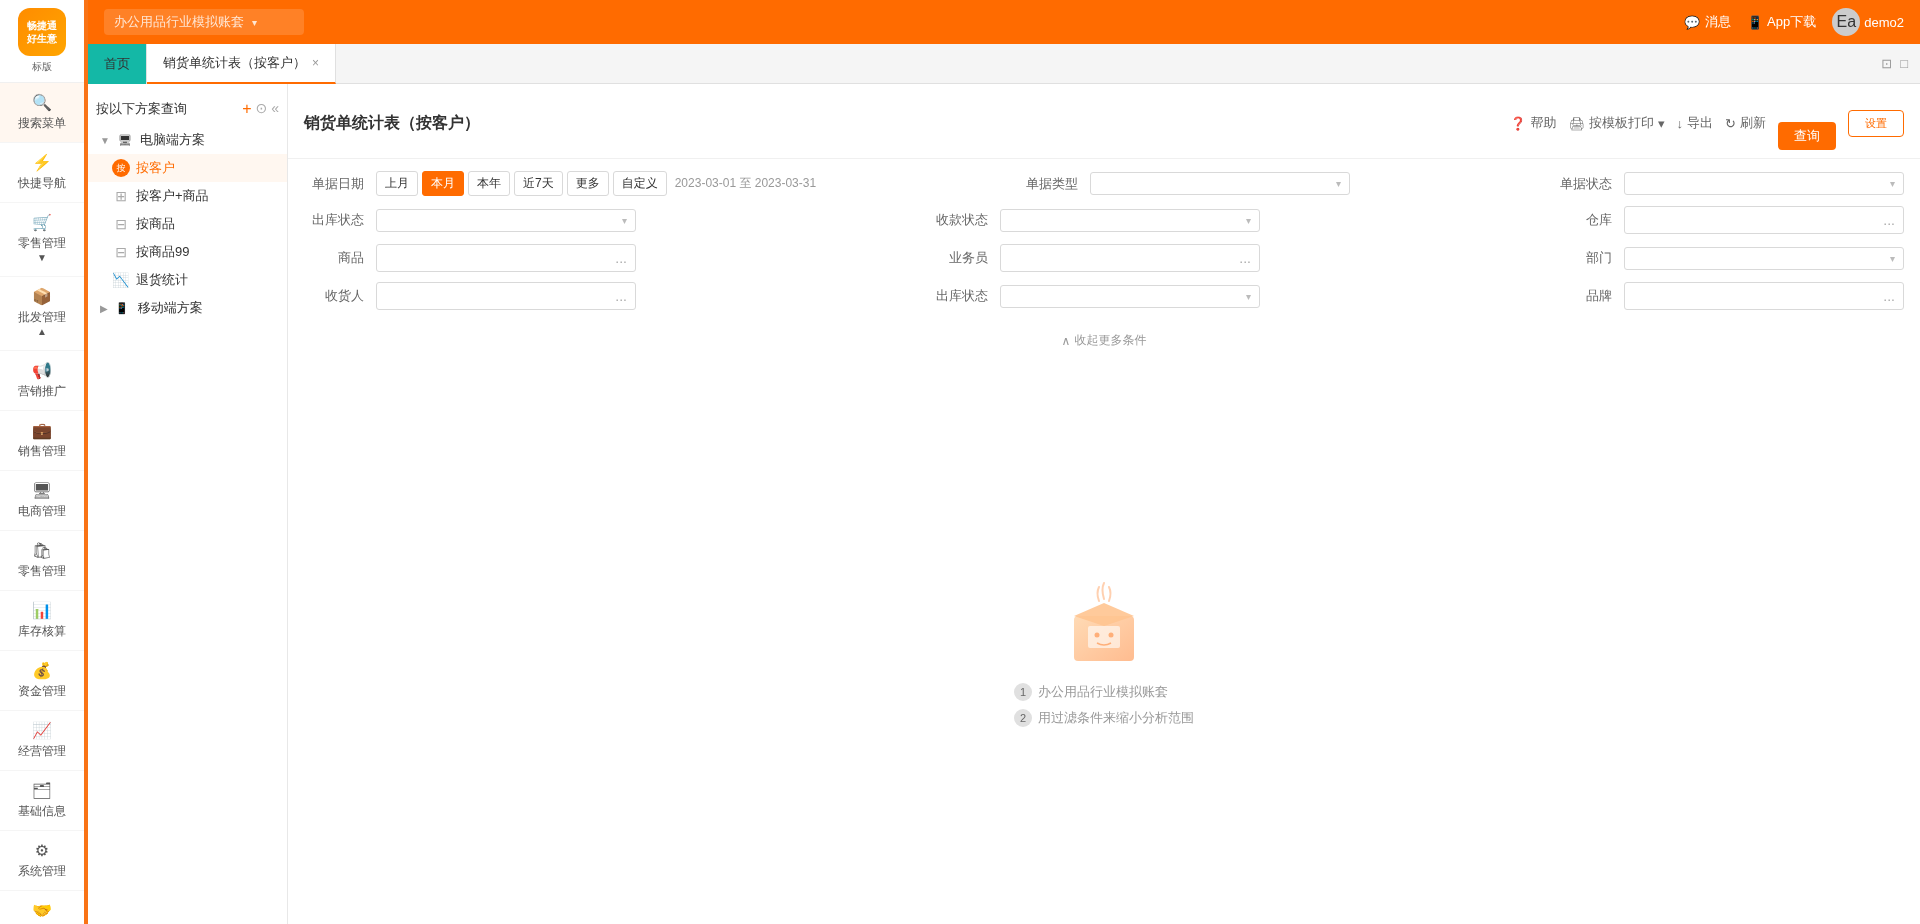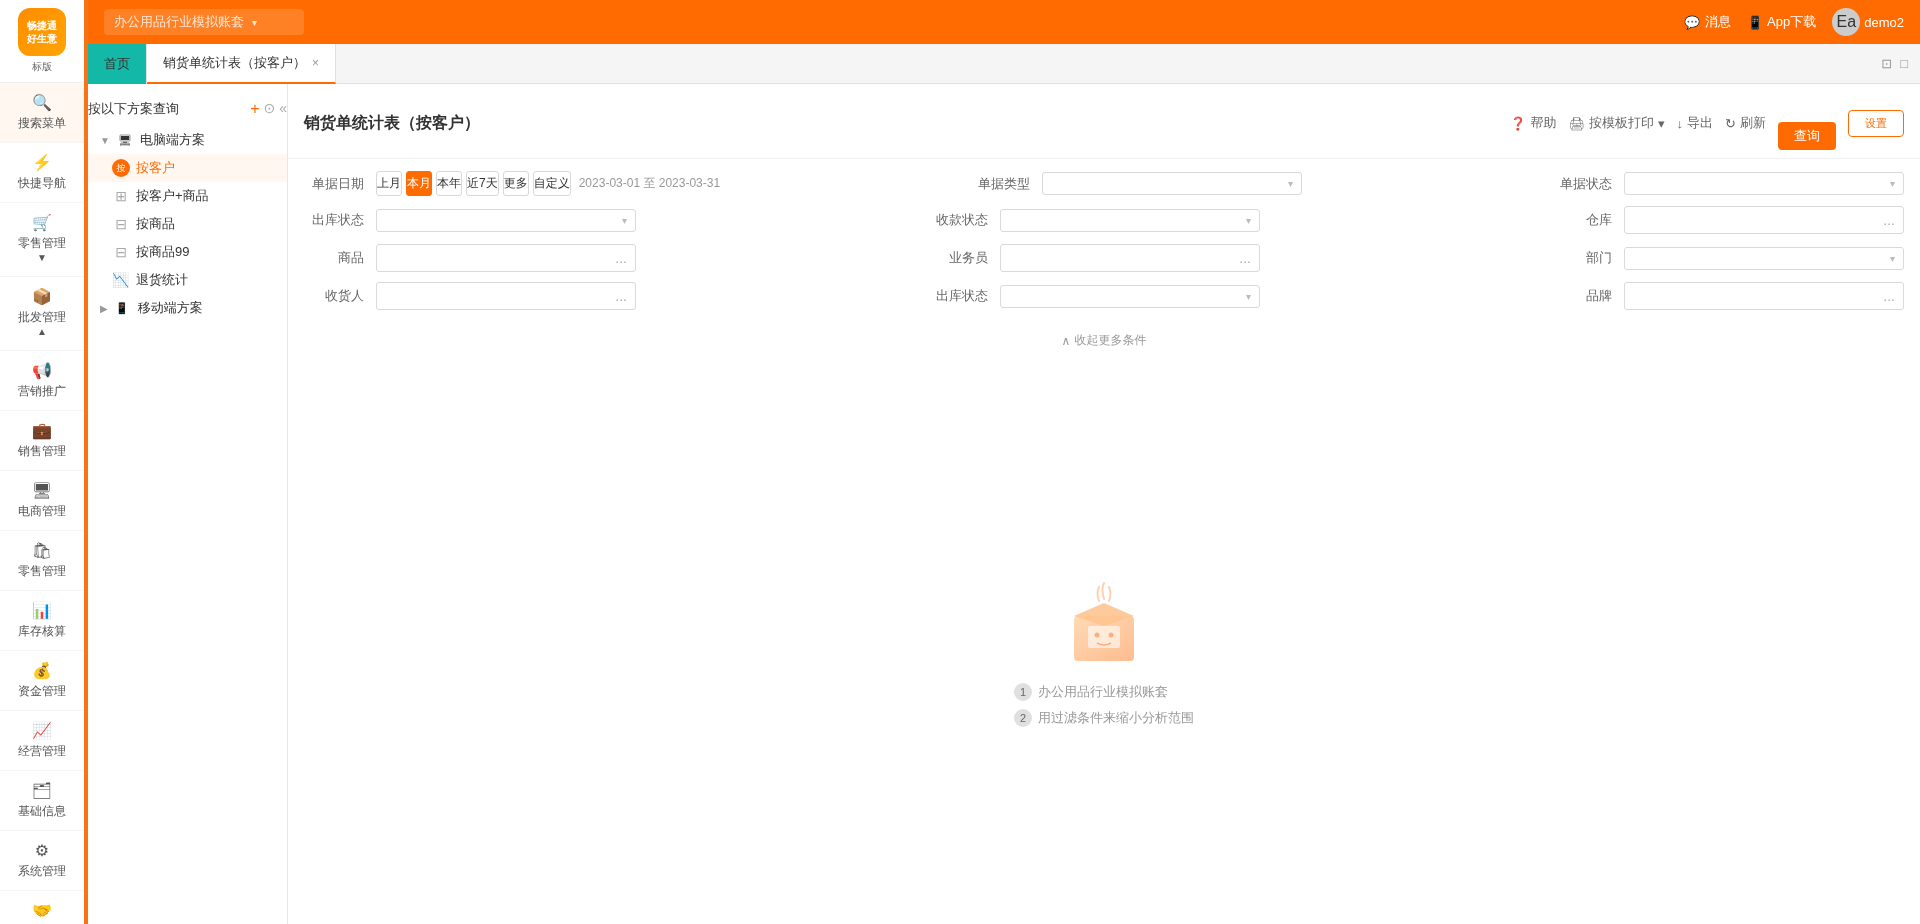--- a/index.html
+++ b/index.html
@@ -34,21 +34,21 @@
     .tab.home { color: #333; background: #14b8a6; }
     .tab.active { background: #fff; color: #333; border-bottom: 2px solid #ff6b00; }
     .tab-close { color: #999; font-size: 12px; cursor: pointer; }
     .tab-maximize { margin-left: auto; padding: 0 12px; color: #999; cursor: pointer; display: flex; align-items: center; gap: 8px; }
 
     
     .content { flex: 1; display: flex; overflow: hidden; background: #fff; }
 
     
     .left-panel { width: 200px; border-right: 1px solid #e8e8e8; overflow-y: auto; flex-shrink: 0; padding: 8px 0; }
-    .panel-header { display: flex; align-items: center; padding: 8px 0; font-size: 13px; color: #333; gap: 6px; }
+    .panel-header { display: flex; align-items: center; padding: 8px 8px; font-size: 13px; color: #333; gap: 6px; }
     .panel-header-title { flex: 1; }
     .panel-header-actions { display: flex; gap: 4px; color: #aaa; }
     .panel-header-actions span { cursor: pointer; font-size: 14px; }
     .tree-item { display: flex; align-items: center; padding: 5px 12px; cursor: pointer; font-size: 13px; gap: 6px; }
     .tree-item.active { background: #fff7f0; }
     .tree-item-indent { padding-left: 24px; }
     .tree-chevron { font-size: 10px; color: #999; }
     .tree-icon { width: 18px; height: 18px; display: flex; align-items: center; justify-content: center; font-size: 11px; }
     .tree-icon-circle { width: 18px; height: 18px; border-radius: 50%; background: #ff6b00; color: white; display: flex; align-items: center; justify-content: center; font-size: 10px; }
     .tree-label { font-size: 13px; }
@@ -63,21 +63,21 @@
     .page-actions { display: flex; align-items: center; gap: 12px; font-size: 13px; color: #666; }
     .page-action { display: flex; align-items: center; gap: 4px; cursor: pointer; }
     .page-action-primary { background: #ff6b00; color: white; border: none; padding: 5px 16px; border-radius: 4px; cursor: pointer; font-size: 13px; margin-top: 26px; }
     .page-action-secondary { color: #ff6b00; border: 1px solid #ff6b00; padding: 5px 16px; border-radius: 4px; cursor: pointer; font-size: 11px; background: white; }
 
     
     .filter-area { padding: 12px 16px; background: #fff; }
     .filter-row { display: flex; align-items: center; gap: 12px; margin-bottom: 10px; }
     .filter-label { color: #666; font-size: 13px; white-space: nowrap; min-width: 60px; text-align: right; }
     .filter-date-buttons { display: flex; gap: 4px; align-items: center; }
-    .date-btn { padding: 3px 0; border: 1px solid #d9d9d9; border-radius: 3px; background: white; font-size: 12px; cursor: pointer; color: #333; }
+    .date-btn { padding: 3px 8px; border: 1px solid #d9d9d9; border-radius: 3px; background: white; font-size: 12px; cursor: pointer; color: #333; }
     .date-btn.active { background: #ff6b00; color: white; border-color: #ff6b00; }
     .date-range-text { font-size: 12px; color: #999; margin-left: 4px; }
 
     .filter-select { display: flex; align-items: center; border: 1px solid #d9d9d9; border-radius: 3px; padding: 5px 8px; background: white; min-width: 200px; cursor: pointer; gap: 4px; }
     .filter-select-text { flex: 1; color: #bbb; font-size: 13px; }
     .filter-select-arrow { color: #bbb; font-size: 10px; }
     .filter-select-dots { color: #aaa; font-size: 14px; cursor: pointer; }
 
     
     .collapse-btn { display: flex; align-items: center; justify-content: center; padding: 8px; color: #999; font-size: 12px; cursor: pointer; gap: 4px; margin: 4px auto; }

